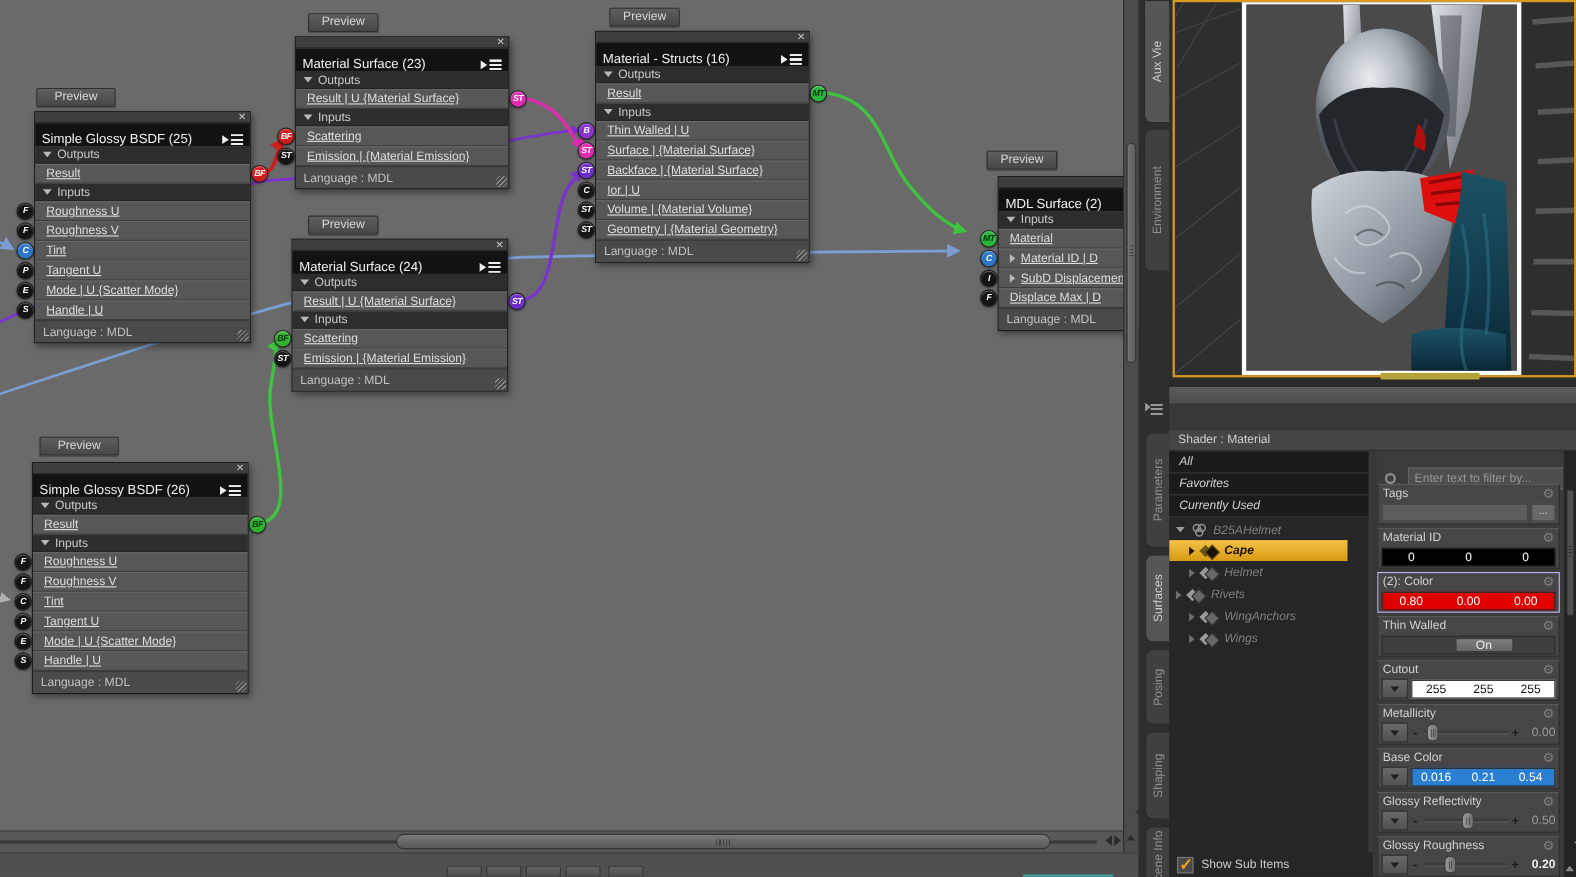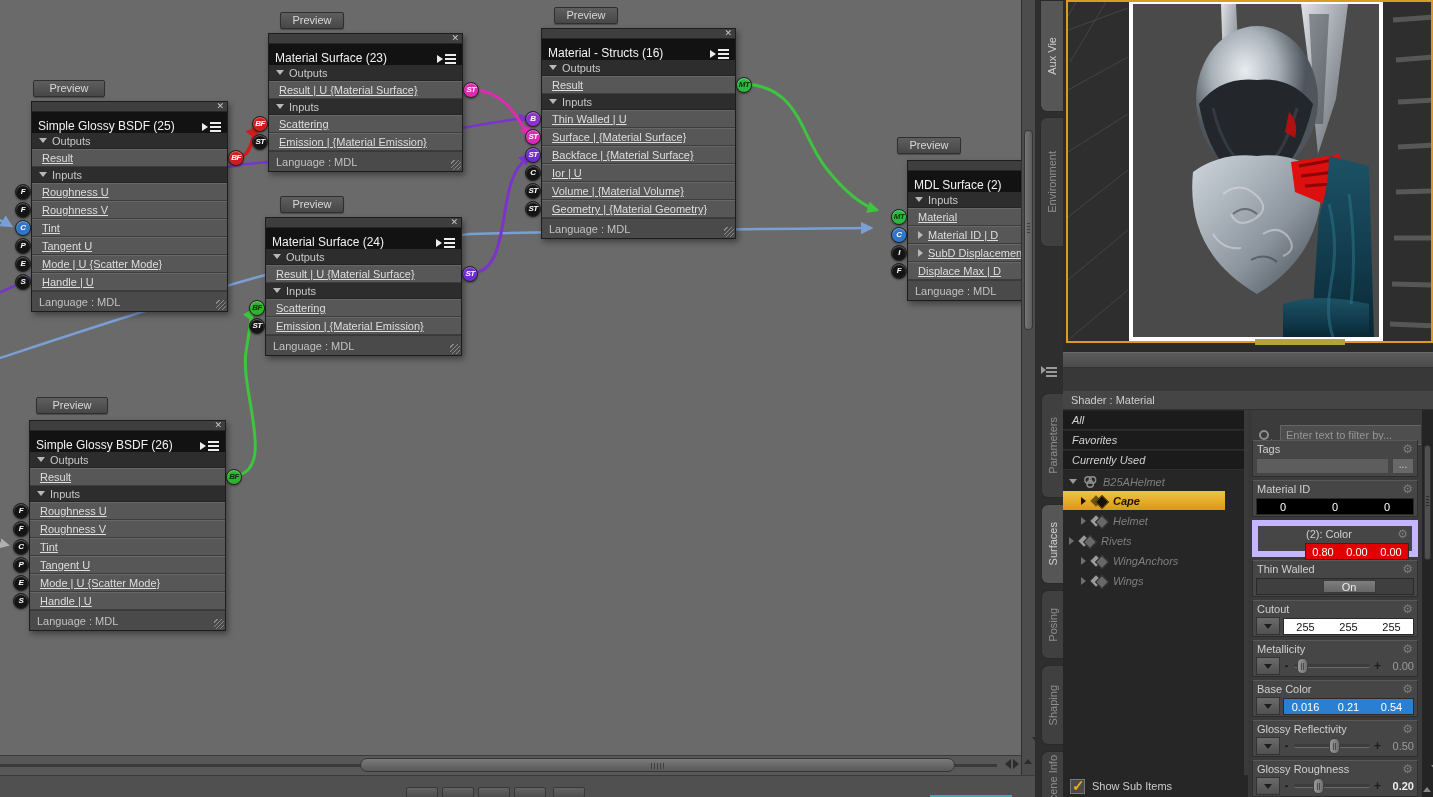--- a/index.html
+++ b/index.html
@@ -144,21 +144,21 @@
   #magwrap { width:28px; position:relative; height:26px; flex:none; }
   #mag { position:absolute; left:7px; top:5px; width:10px; height:10px; border:2px solid #8e8e8e; border-radius:50%; }
   #mag::after { content:""; position:absolute; left:9px; top:9px; width:6px; height:2px; background:#8e8e8e; transform:rotate(45deg); }
   #magdrop { position:absolute; left:12px; top:19px; border-left:3px solid transparent; border-right:3px solid transparent; border-top:4px solid #8e8e8e; }
   #filterinput { flex:1; height:20px; margin-right:3px; background:#4e4e4e; border:1px solid #646464;
     color:#d8d8d8; font-size:11px; padding:0 5px; outline:none; font-family:"Liberation Sans",sans-serif; }
   #filterinput::placeholder { color:#969696; }
 
   .card { position:absolute; left:0; width:166px; height:37px; background:#464646;
     border:1px solid #2d2d2d; border-top-color:#585858; }
-  .card.hl { border:6px solid #c4b5fd;padding-left:44px; }
+  .card.hl { border:1px solid #c4b5fd; }
   .clabel { height:15px; display:flex; align-items:center; padding:0 4px; font-size:11px; color:#d0d0d0; }
   .gear { margin-left:auto; color:#7d7d7d; font-size:12px; line-height:12px; }
   .cbody { display:flex; align-items:center; padding:0 3px; gap:3px; height:20px; }
   .vbar { flex:1; height:17px; display:flex; border:1px solid #2a2a2a; }
   .vcell { flex:1; font-size:11px; text-align:center; line-height:16px; }
   .dd { width:24px; height:18px; flex:none; background:linear-gradient(#6a6a6a,#515151);
     border:1px solid #333; display:flex; align-items:center; justify-content:center; }
   .dd i { border-left:4px solid transparent; border-right:4px solid transparent; border-top:5px solid #1e1e1e; }
   .tagsinput { flex:1; height:16px; background:#5d5d5d; border:1px solid #454545; }
   .dots { width:22px; height:16px; flex:none; background:#686868; border:1px solid #454545;

